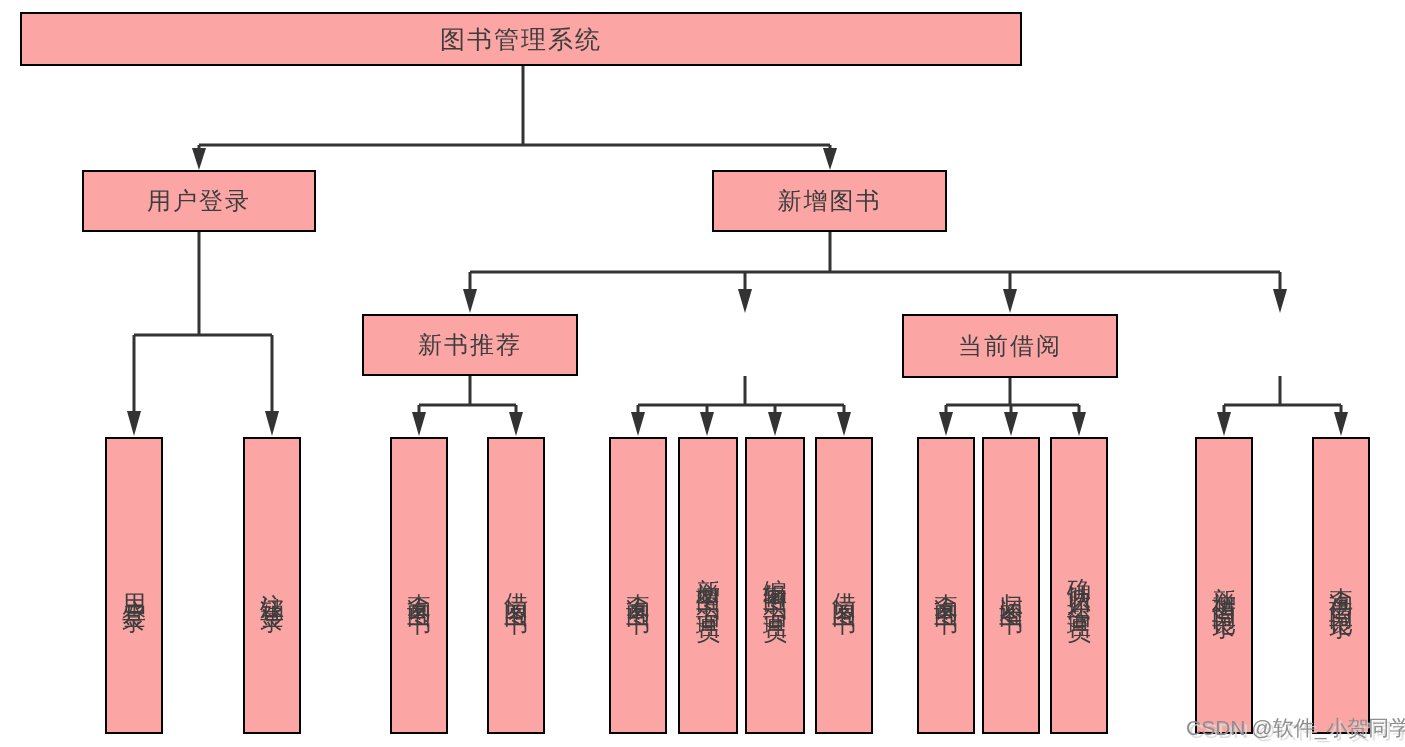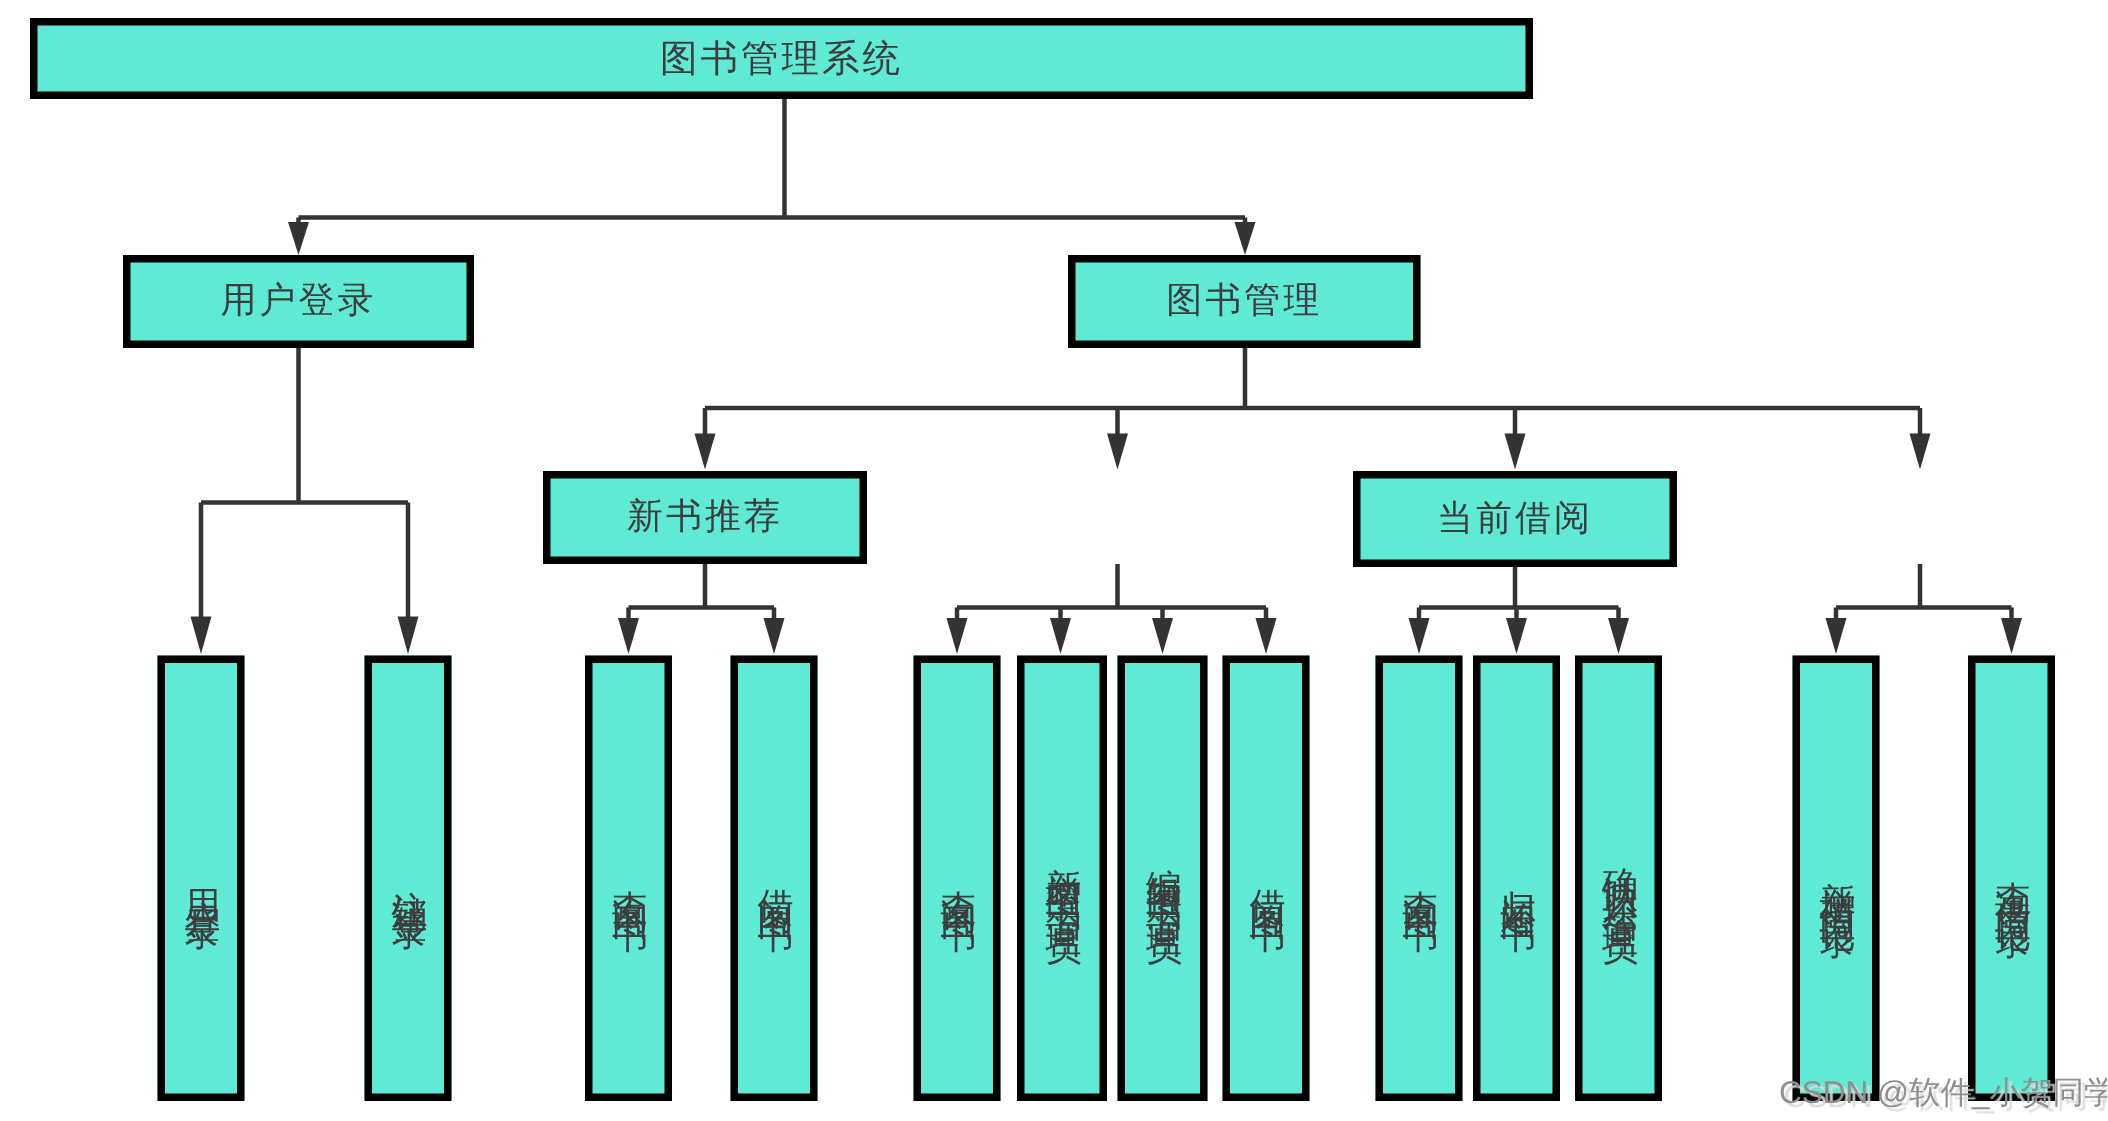--- a/index.html
+++ b/index.html
@@ -15,22 +15,22 @@
     position: absolute;
     left: 0; top: 0;
     width: 1405px; height: 747px;
     pointer-events: none;
   }
   .connectors path { stroke: #333333; stroke-width: 3; fill: none; }
   .connectors polygon { fill: #333333; stroke: none; }
   .node {
     position: absolute;
     box-sizing: border-box;
-    border: 5px solid #000000;
-    background: #5eead4;
+    border: 2px solid #000000;
+    background: #fca5a5;
     display: flex;
     align-items: center;
     justify-content: center;
     text-align: right;
   }
   .label-h {
     font-size: 24px;
     letter-spacing: 2px;
     line-height: 1;
     color: #3d3d3d;
@@ -129,21 +129,21 @@
   </svg>
 
   <div class="node root" style="left:20px; top:12px; width:1002px; height:54px;">
     <span class="label-h">图书管理系统</span>
   </div>
 
   <div class="node" style="left:82px; top:170px; width:234px; height:62px;">
     <span class="label-h">用户登录</span>
   </div>
   <div class="node" style="left:712px; top:170px; width:235px; height:62px;">
-    <span class="label-h">图书管理</span>
+    <span class="label-h">新增图书</span>
   </div>
 
   <div class="node" style="left:362px; top:314px; width:216px; height:62px;">
     <span class="label-h">新书推荐</span>
   </div>
   <div class="node" style="left:902px; top:314px; width:216px; height:64px;">
     <span class="label-h">当前借阅</span>
   </div>
 
   <div class="node leaf" style="left:105px;">

